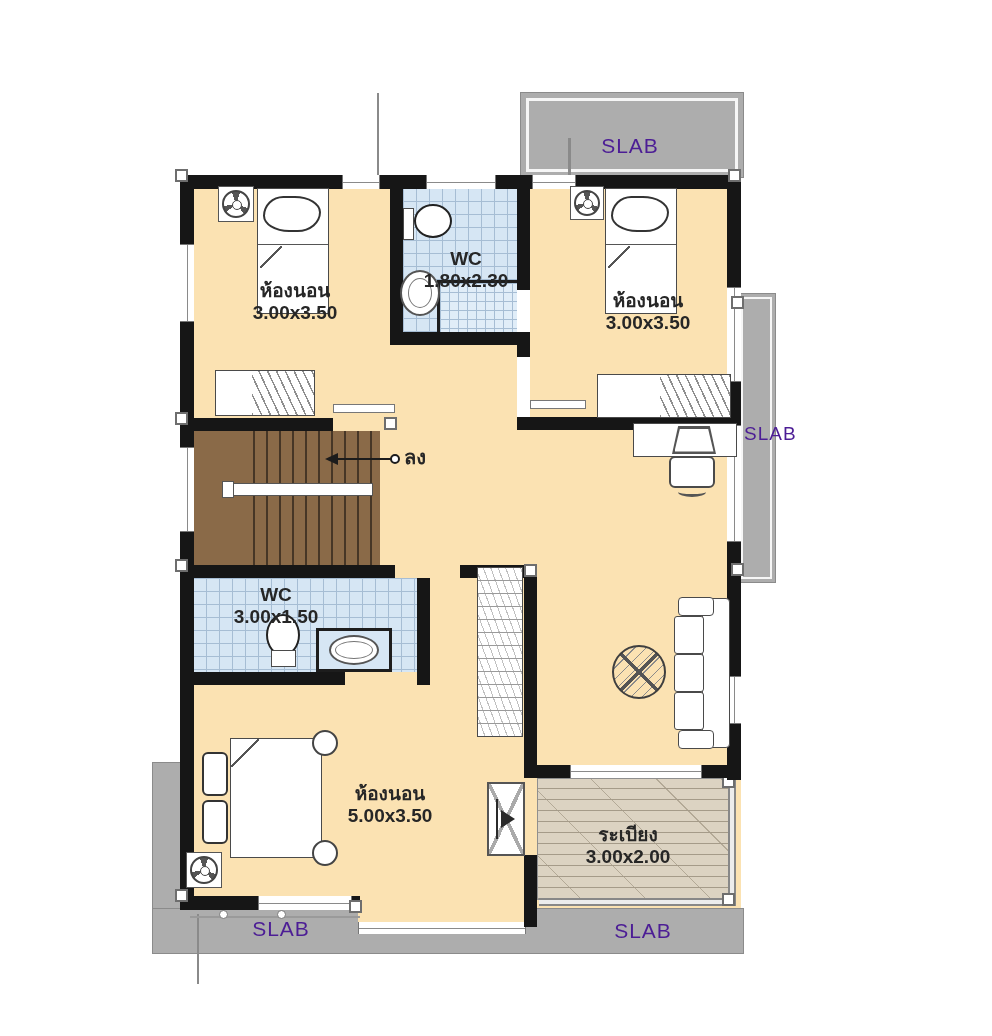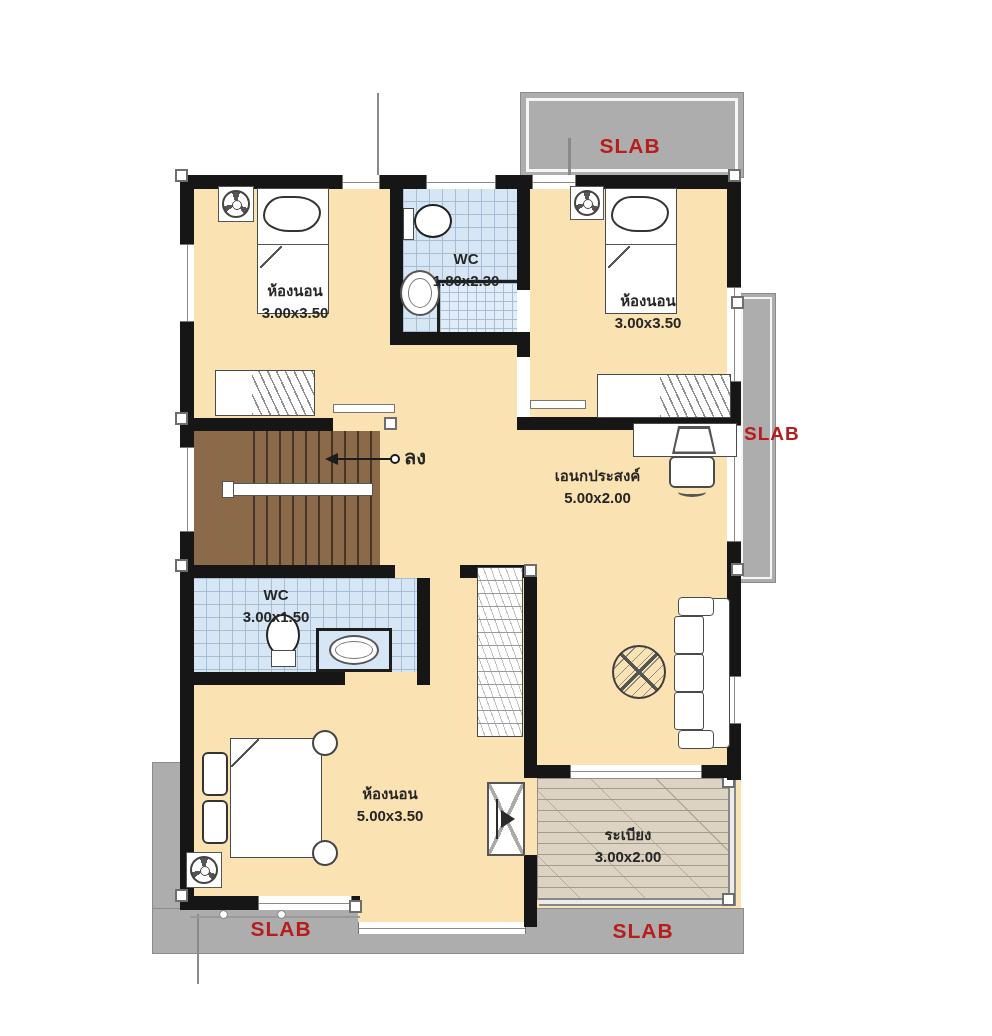--- a/index.html
+++ b/index.html
@@ -3,22 +3,22 @@
 <meta charset="utf-8">
 <style>
   html,body{margin:0;padding:0;background:#fff;}
   body{font-family:"Liberation Sans","DejaVu Sans",sans-serif;}
   .plan{position:relative;width:992px;height:1036px;background:#fff;overflow:hidden;}
   .abs{position:absolute;}
   .floor{position:absolute;background:#fbe2b2;}
   .wall{position:absolute;background:#161616;}
   .slab{position:absolute;background:#adadad;border:1px solid #8b8b8b;}
   .slab-inner{position:absolute;inset:5px;border:3px solid #f6f6f6;}
-  .slab-label{position:absolute;color:#b91c1c;font-weight:bold;font-size:21px;letter-spacing:1px;text-align:center;}
-  .room-label{position:absolute;color:#262626;font-weight:bold;font-size:15px;line-height:22px;text-align:center;white-space:nowrap;}
+  .slab-label{position:absolute;color:#4c1d95;font-weight:normal;font-size:21px;letter-spacing:1px;text-align:center;}
+  .room-label{position:absolute;color:#262626;font-weight:bold;font-size:19px;line-height:22px;text-align:center;white-space:nowrap;}
   .tile{position:absolute;background-color:#d6e6f4;background-image:linear-gradient(#a6bdd4 1px,transparent 1px),linear-gradient(90deg,#a6bdd4 1px,transparent 1px);background-size:13px 13px;}
   .tile-fine{position:absolute;background-color:#e0edf8;background-image:linear-gradient(#a6bdd4 1px,transparent 1px),linear-gradient(90deg,#a6bdd4 1px,transparent 1px);background-size:9px 9px;border-top:3px solid #1d1d1d;border-left:3px solid #1d1d1d;}
   .win-h{position:absolute;background-color:#fff;background-image:linear-gradient(#8a8a8a,#8a8a8a);background-size:100% 1px;background-position:center;background-repeat:no-repeat;border-left:1px solid #777;border-right:1px solid #777;}
   .win-v{position:absolute;background-color:#fff;background-image:linear-gradient(90deg,#8a8a8a,#8a8a8a);background-size:1px 100%;background-position:center;background-repeat:no-repeat;border-top:1px solid #777;border-bottom:1px solid #777;}
   .marker{position:absolute;width:13px;height:13px;background:#fff;border:2px solid #6e6e6e;box-sizing:border-box;}
   .furn{position:absolute;background:#fff;border:1.5px solid #4a4a4a;box-sizing:border-box;}
   .hatch{position:absolute;background-image:repeating-linear-gradient(65deg,#8f8f8f 0 1.5px,transparent 1.5px 8px);}
   .wardrobe{position:absolute;background-color:#fff;border:1.5px solid #4a4a4a;box-sizing:border-box;background-image:repeating-linear-gradient(0deg,transparent 0 12px,#9a9a9a 12px 13px),repeating-linear-gradient(70deg,transparent 0 6px,#c0c0c0 6px 7px);}
   .stairs{position:absolute;left:193px;top:431px;width:187px;height:134px;background:#8a6a48;}
   .treads{position:absolute;right:0;top:0;width:127px;height:100%;background-image:repeating-linear-gradient(90deg,#463626 0 2px,transparent 2px 13px);}
@@ -212,24 +212,20 @@
     <div>3.00x3.50</div>
   </div>
   <div class="room-label" style="left:396px;top:248px;width:140px;">
     <div>WC</div>
     <div>1.80x2.30</div>
   </div>
   <div class="room-label" style="left:578px;top:290px;width:140px;">
     <div>ห้องนอน</div>
     <div>3.00x3.50</div>
   </div>
-  <div class="room-label" style="left:515px;top:465px;width:165px;">
-    <div>เอนกประสงค์</div>
-    <div>5.00x2.00</div>
-  </div>
   <div class="room-label" style="left:206px;top:584px;width:140px;">
     <div>WC</div>
     <div>3.00x1.50</div>
   </div>
   <div class="room-label" style="left:320px;top:783px;width:140px;">
     <div>ห้องนอน</div>
     <div>5.00x3.50</div>
   </div>
   <div class="room-label" style="left:558px;top:824px;width:140px;">
     <div>ระเบียง</div>

